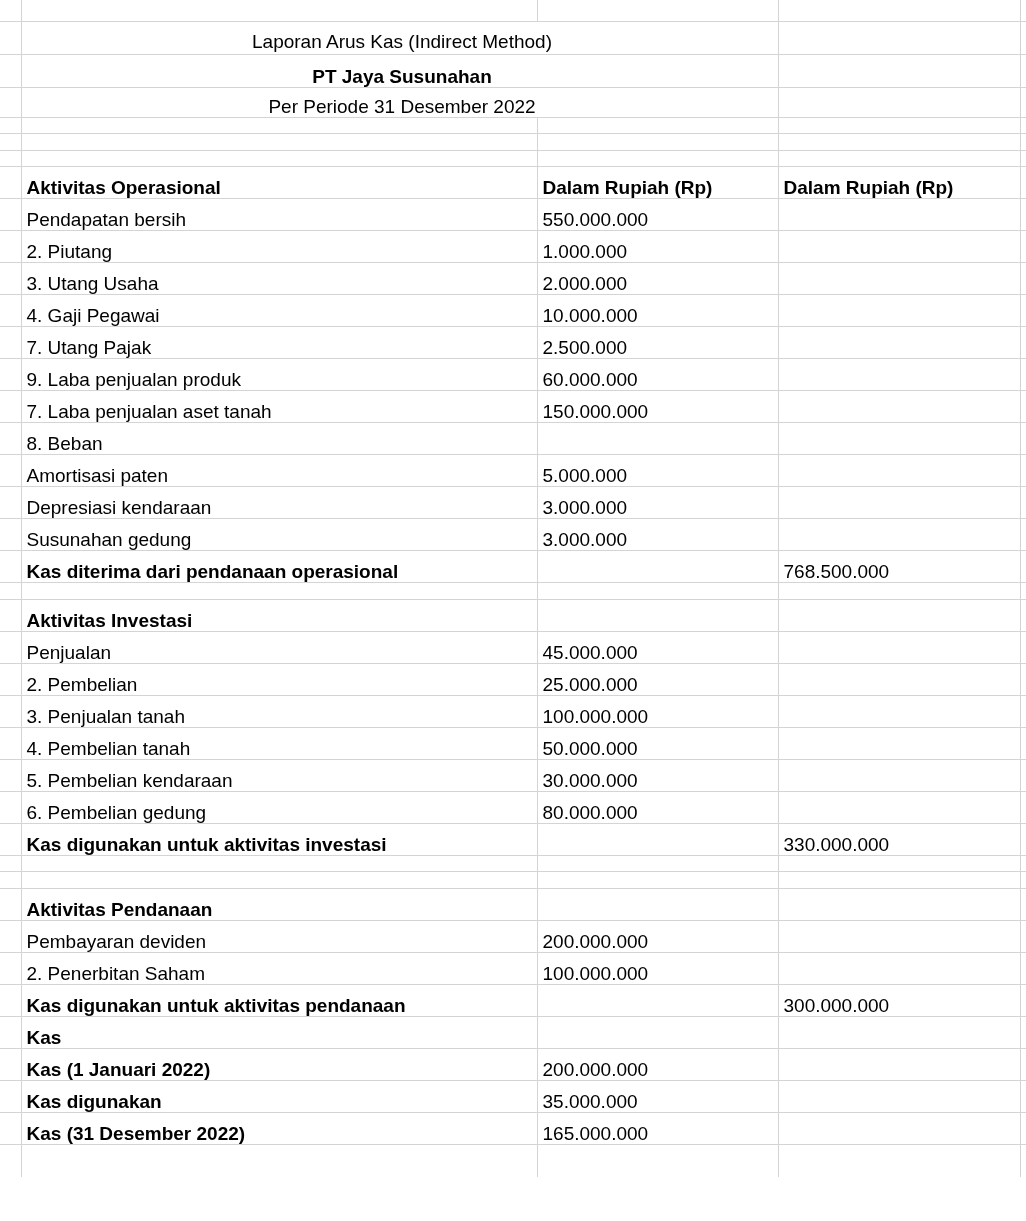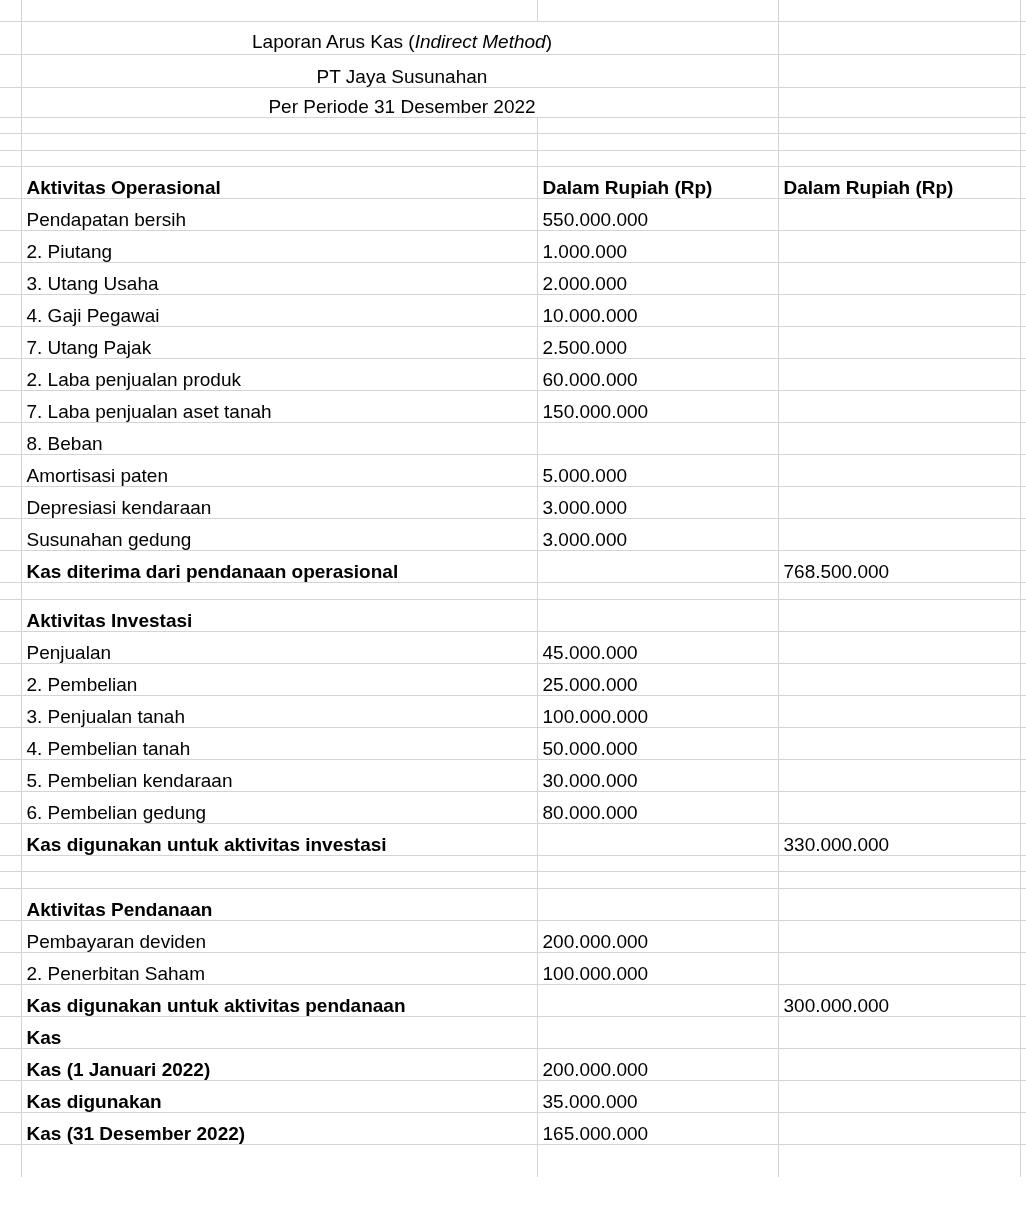--- a/index.html
+++ b/index.html
@@ -56,36 +56,36 @@
   td.gutter {
     border-right: 1px solid #d4d4d4;
     padding: 0;
   }
   td.tailcell {
     border-right: none;
     padding: 0;
   }
   td.bold { font-weight: bold; }
   td.title-main {
-    font-weight: normal;
+    font-weight: bold;
     font-size: 25px;
     text-align: center;
     padding: 0;
   }
   td.title-top {
     font-size: 19px;
     text-align: center;
     padding: 0;
   }
   td.title-sub {
     font-size: 16px;
     text-align: center;
     padding: 0;
   }
-  .ital { font-style: italic; }
+  .ital { }
   .cellpad { display: block; padding-bottom: 2px; }
 </style>
 </head>
 <body>
 
 <div id="sheet">
   <table class="grid">
     <colgroup>
       <col class="c-gutter">
       <col class="c-label">
@@ -186,21 +186,21 @@
       </tr>
       <tr>
         <td class="gutter"></td>
         <td>7. Utang Pajak</td>
         <td>2.500.000</td>
         <td></td>
         <td class="tailcell"></td>
       </tr>
       <tr>
         <td class="gutter"></td>
-        <td>2. Laba penjualan produk</td>
+        <td>9. Laba penjualan produk</td>
         <td>60.000.000</td>
         <td></td>
         <td class="tailcell"></td>
       </tr>
       <tr>
         <td class="gutter"></td>
         <td>7. Laba penjualan aset tanah</td>
         <td>150.000.000</td>
         <td></td>
         <td class="tailcell"></td>

